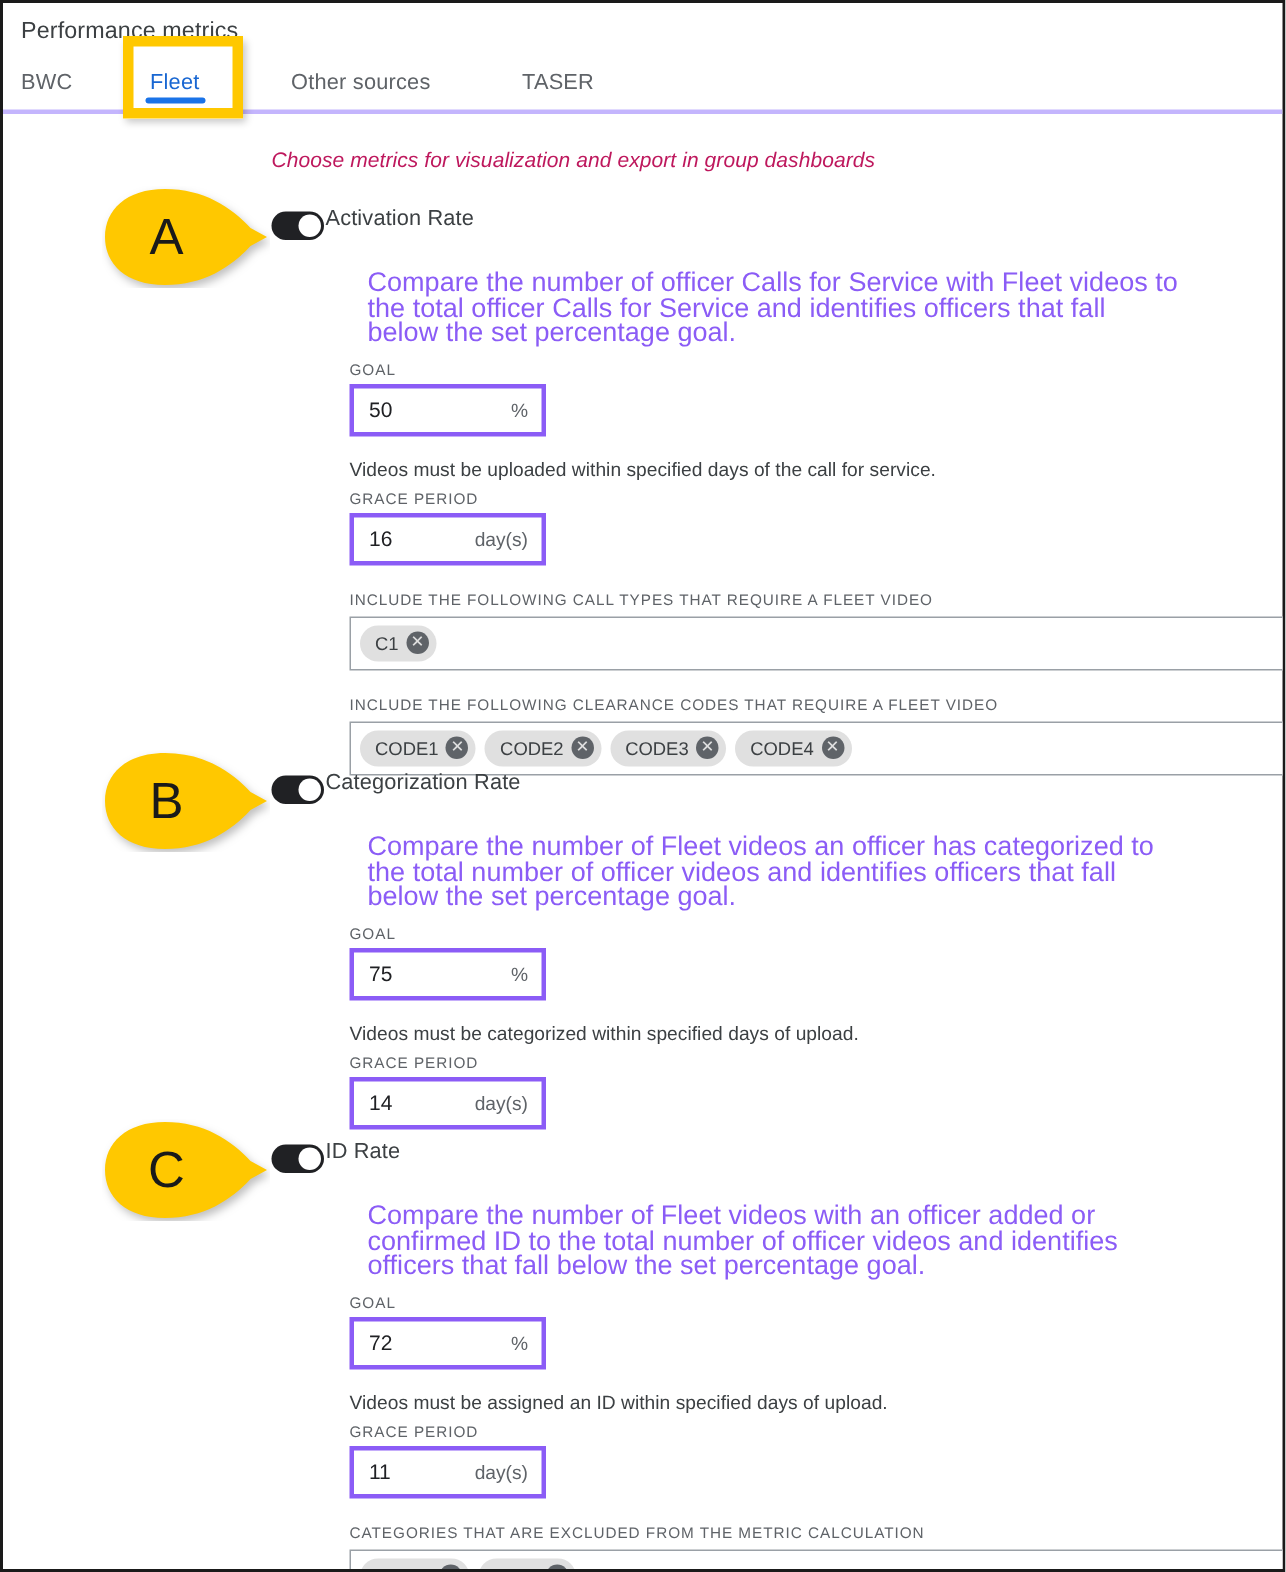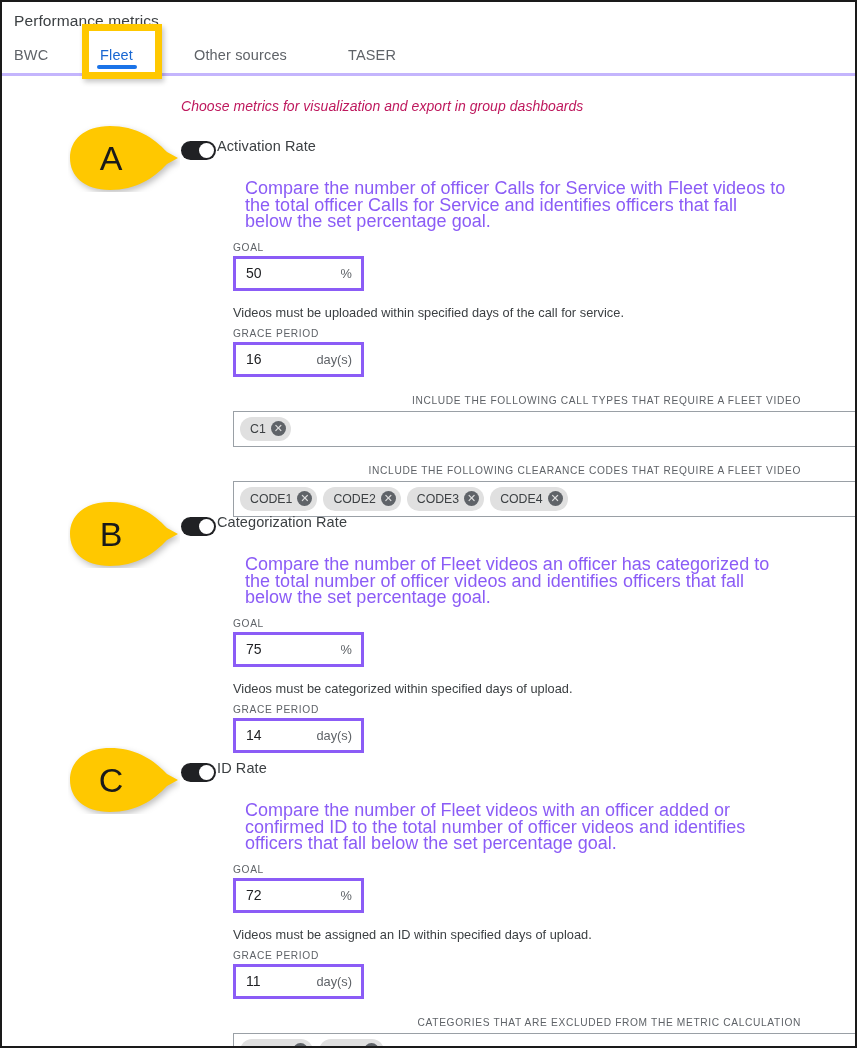--- a/index.html
+++ b/index.html
@@ -168,21 +168,20 @@
     letter-spacing: 0.02px;
   }
 
   .chips-label {
     font-size: 10.2px;
     color: #5f6368;
     letter-spacing: 0.65px;
     margin-top: 18px;
     margin-bottom: 5px;
     text-transform: uppercase;
-    text-align: right;
   }
   .chips-box {
     position: relative;
     width: 644px;
     min-height: 36px;
     border: 1px solid #9aa0a6;
     background: #ffffff;
     display: flex;
     align-items: center;
     padding: 0 28px 0 6px;

